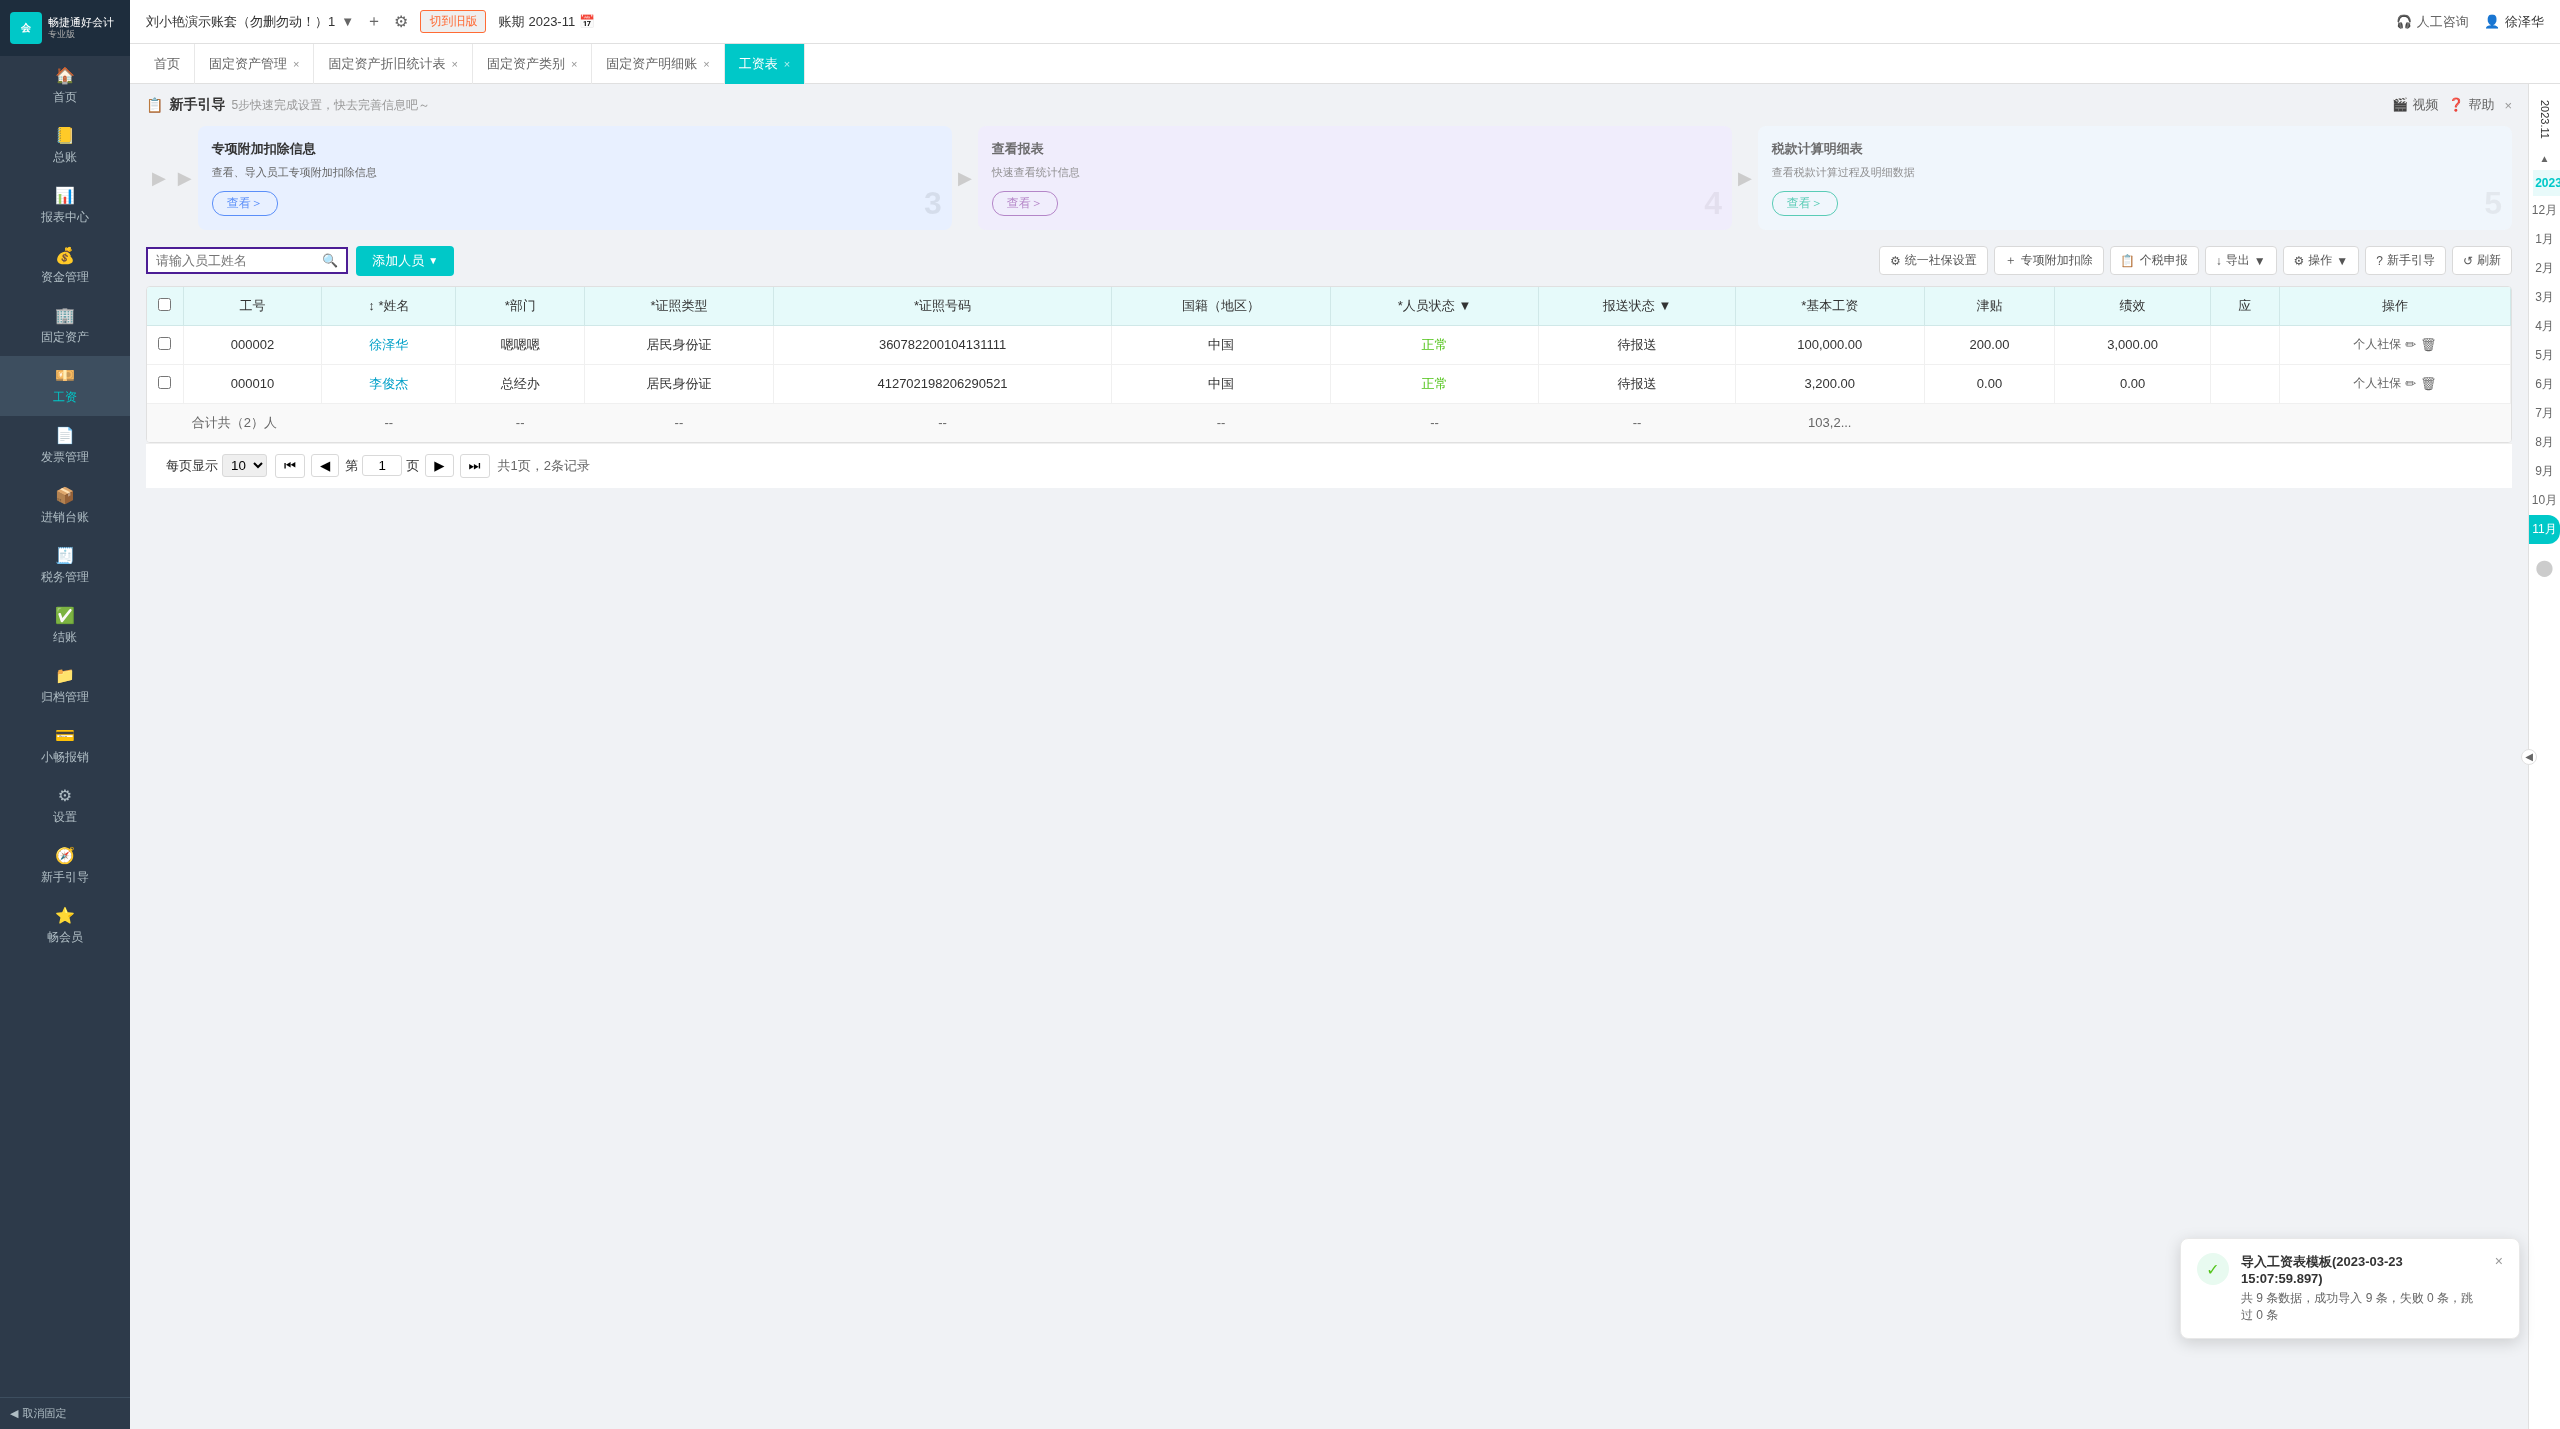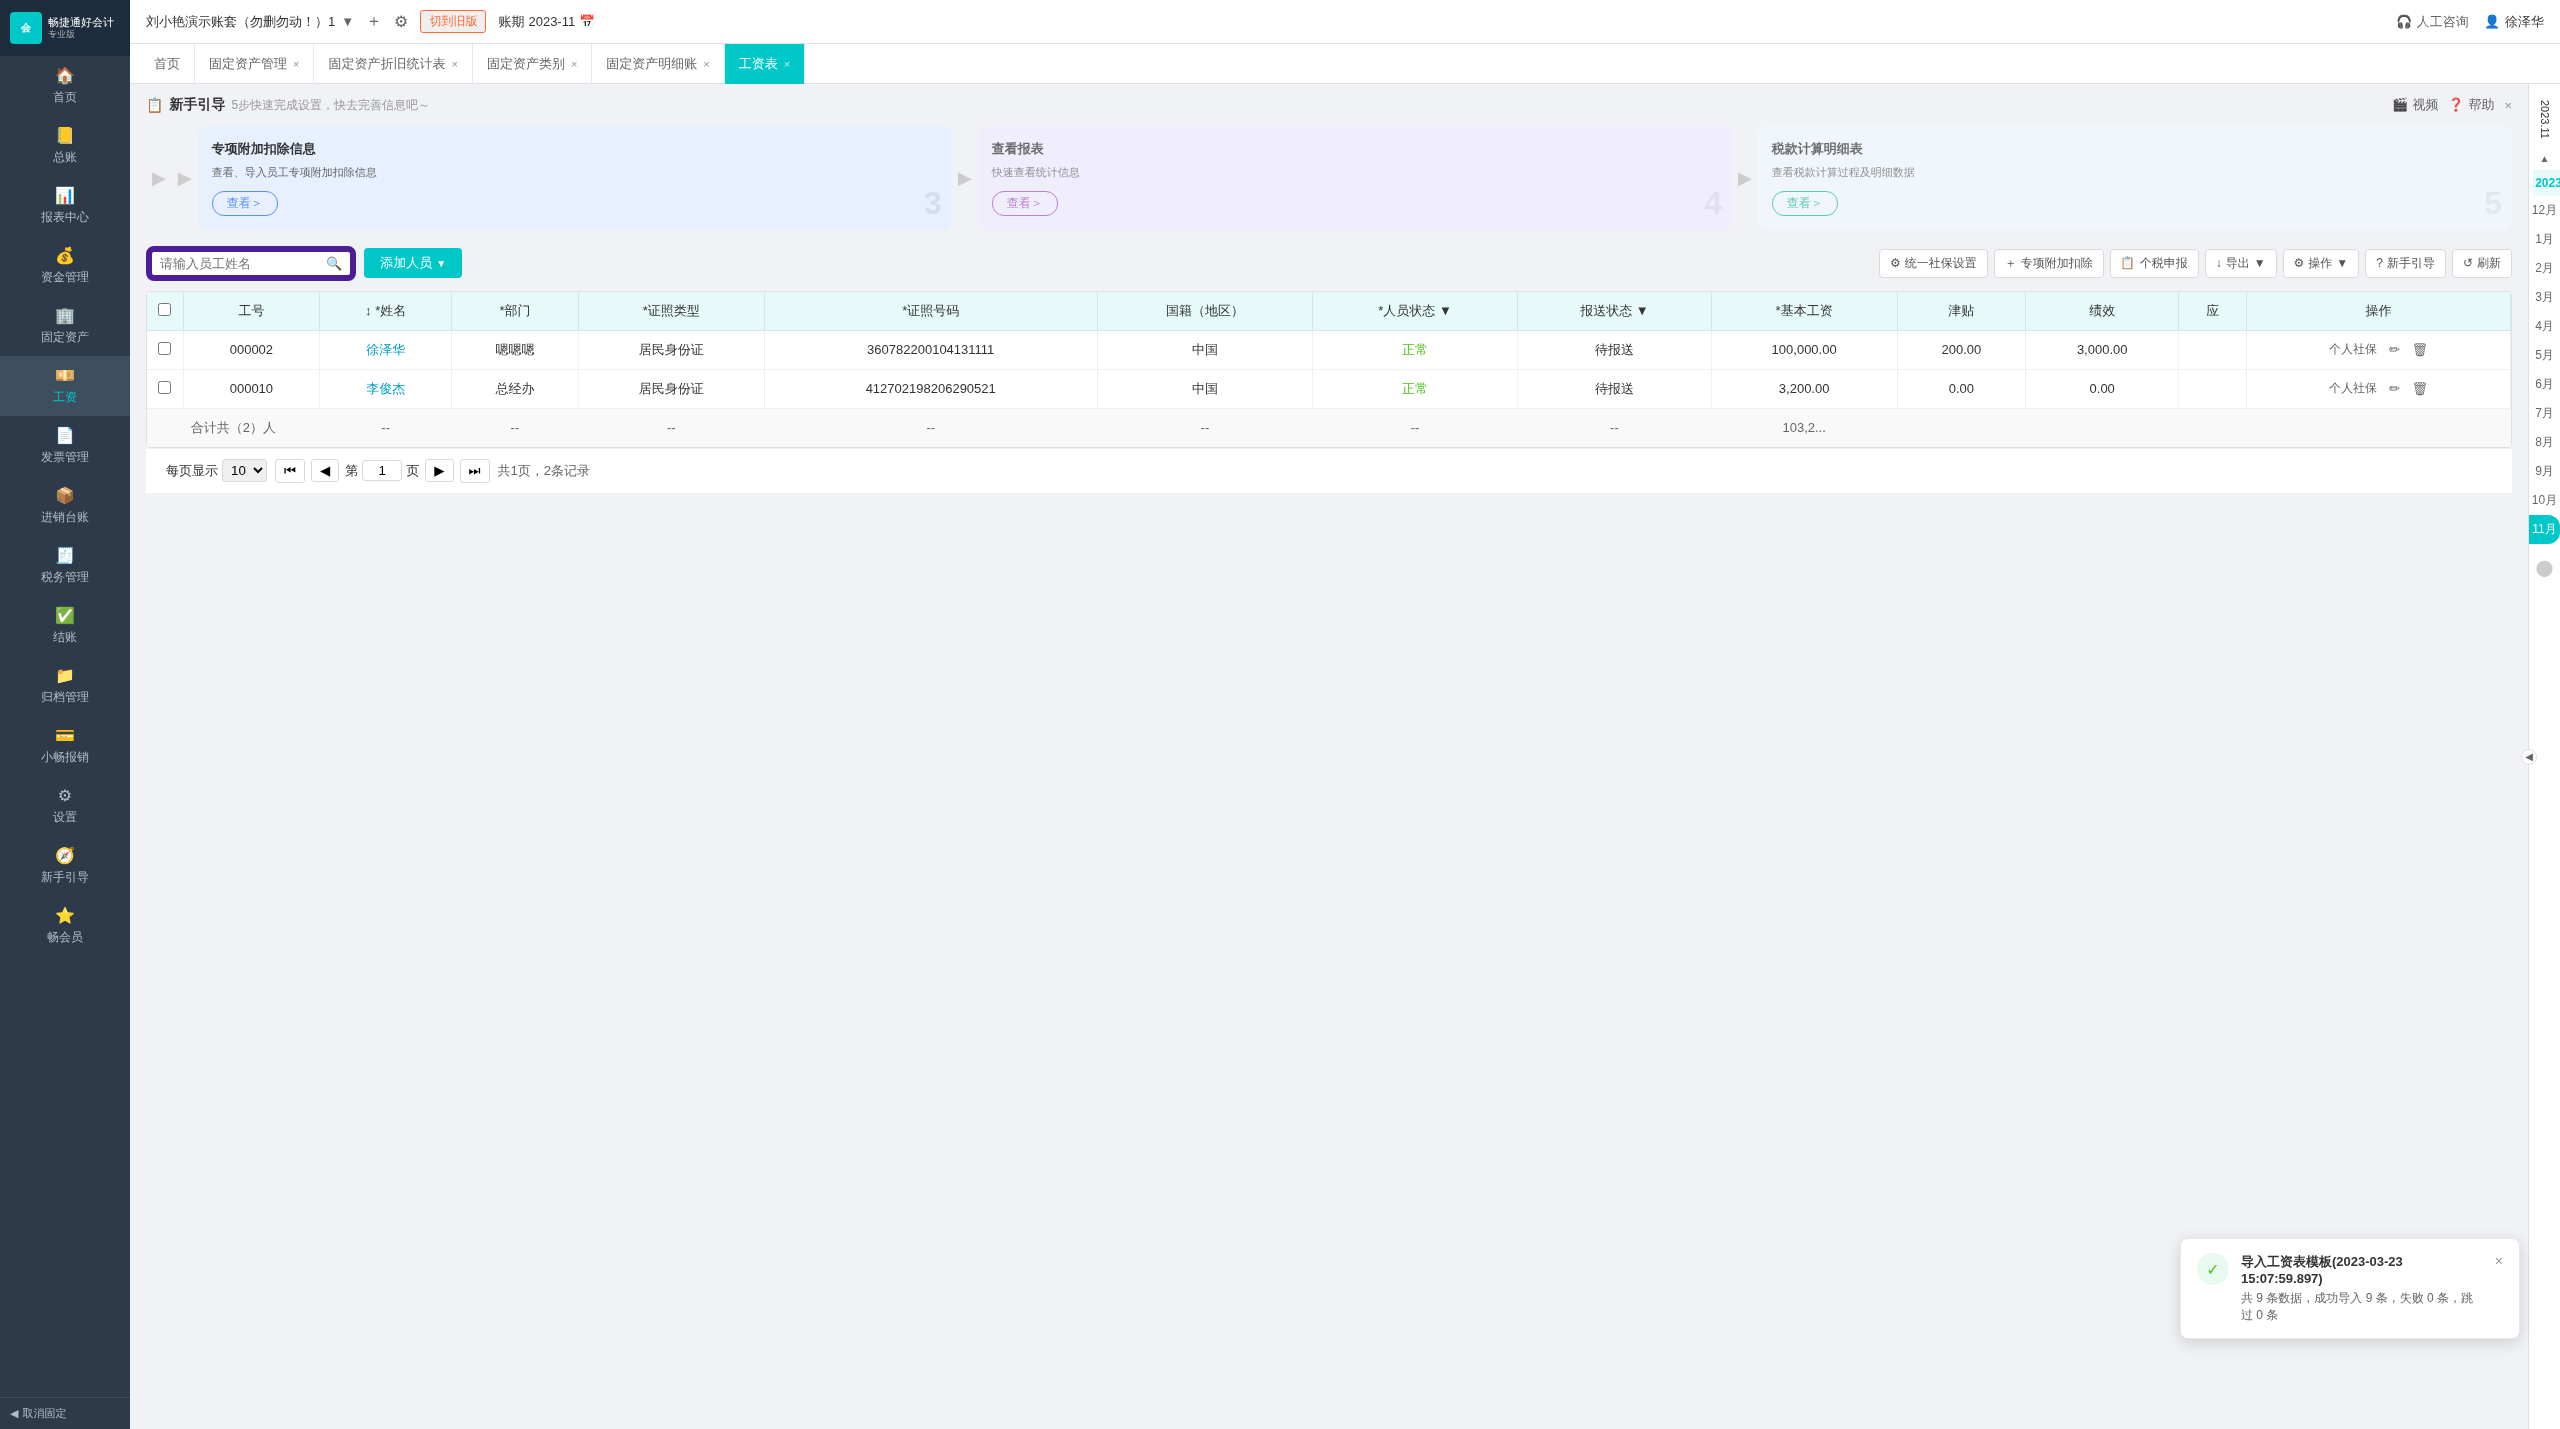--- a/index.html
+++ b/index.html
@@ -64,36 +64,36 @@
     .step-desc { font-size: 11px; color: #666; margin-bottom: 10px; line-height: 1.5; }
     .step-btn { display: inline-block; padding: 3px 14px; border-radius: 12px; font-size: 12px; cursor: pointer; }
     .step-btn-red { border: 1px solid #ff6b35; color: #ff6b35; }
     .step-btn-green { border: 1px solid #2ec47e; color: #2ec47e; }
     .step-btn-blue { border: 1px solid #5b8ff9; color: #5b8ff9; }
     .step-btn-purple { border: 1px solid #9b59b6; color: #9b59b6; }
     .step-btn-teal { border: 1px solid #1abc9c; color: #1abc9c; }
 
     
     .toolbar { display: flex; align-items: center; gap: 8px; margin-bottom: 10px; }
-    .search-box { display: flex; align-items: center; border: 6px solid #4c1d95; border-radius: 8px; padding: 4px 8px; background: white; gap: 6px; }
+    .search-box { display: flex; align-items: center; border: 2px solid #4c1d95; border-radius: 0; padding: 4px 8px; background: white; gap: 6px; }
     .search-box input { border: none; outline: none; font-size: 13px; color: #999; width: 160px; }
     .search-icon { color: #999; }
     .add-btn { background: #00c8c8; color: white; border: none; padding: 6px 16px; border-radius: 4px; cursor: pointer; font-size: 13px; display: flex; align-items: center; gap: 4px; }
     .add-btn .arrow { font-size: 10px; }
     .toolbar-actions { display: flex; align-items: center; gap: 6px; margin-left: auto; }
     .action-btn { display: flex; align-items: center; gap: 4px; padding: 5px 10px; border: 1px solid #d9d9d9; border-radius: 4px; background: white; cursor: pointer; font-size: 12px; color: #555; white-space: nowrap; }
 
     
     .table-wrap { background: white; border-radius: 4px; border: 1px solid #e0e0e0; overflow: hidden; }
     table { width: 100%; border-collapse: collapse; font-size: 13px; }
     thead th { background: #e6fafa; color: #333; padding: 10px 8px; text-align: center; border-bottom: 1px solid #d0e8e8; border-right: 1px solid #d0e8e8; white-space: nowrap; font-weight: 500; }
     tbody td { padding: 10px 8px; text-align: center; border-bottom: 1px solid #f0f0f0; border-right: 1px solid #f0f0f0; color: #333; }
     .emp-link { color: #00a0c8; cursor: pointer; text-decoration: none; }
     .status-normal { color: #52c41a; }
-    .op-btns { display: flex; align-items: center; gap: 12px; justify-content: center; white-space: nowrap; }
+    .op-btns { display: flex; align-items: center; gap: 4px; justify-content: center; white-space: nowrap; }
     .op-text { color: #666; font-size: 12px; }
     .op-icon { color: #666; cursor: pointer; font-size: 13px; }
     th:first-child, td:first-child { width: 36px; }
 
     
     .table-footer { background: #f9f9f9; border-top: 1px solid #e0e0e0; }
     .table-footer td { padding: 10px 8px; text-align: center; color: #666; font-size: 13px; }
 
     
     .pagination { display: flex; align-items: center; justify-content: flex-start; gap: 8px; padding: 10px 20px; background: white; border-top: 1px solid #f0f0f0; }

